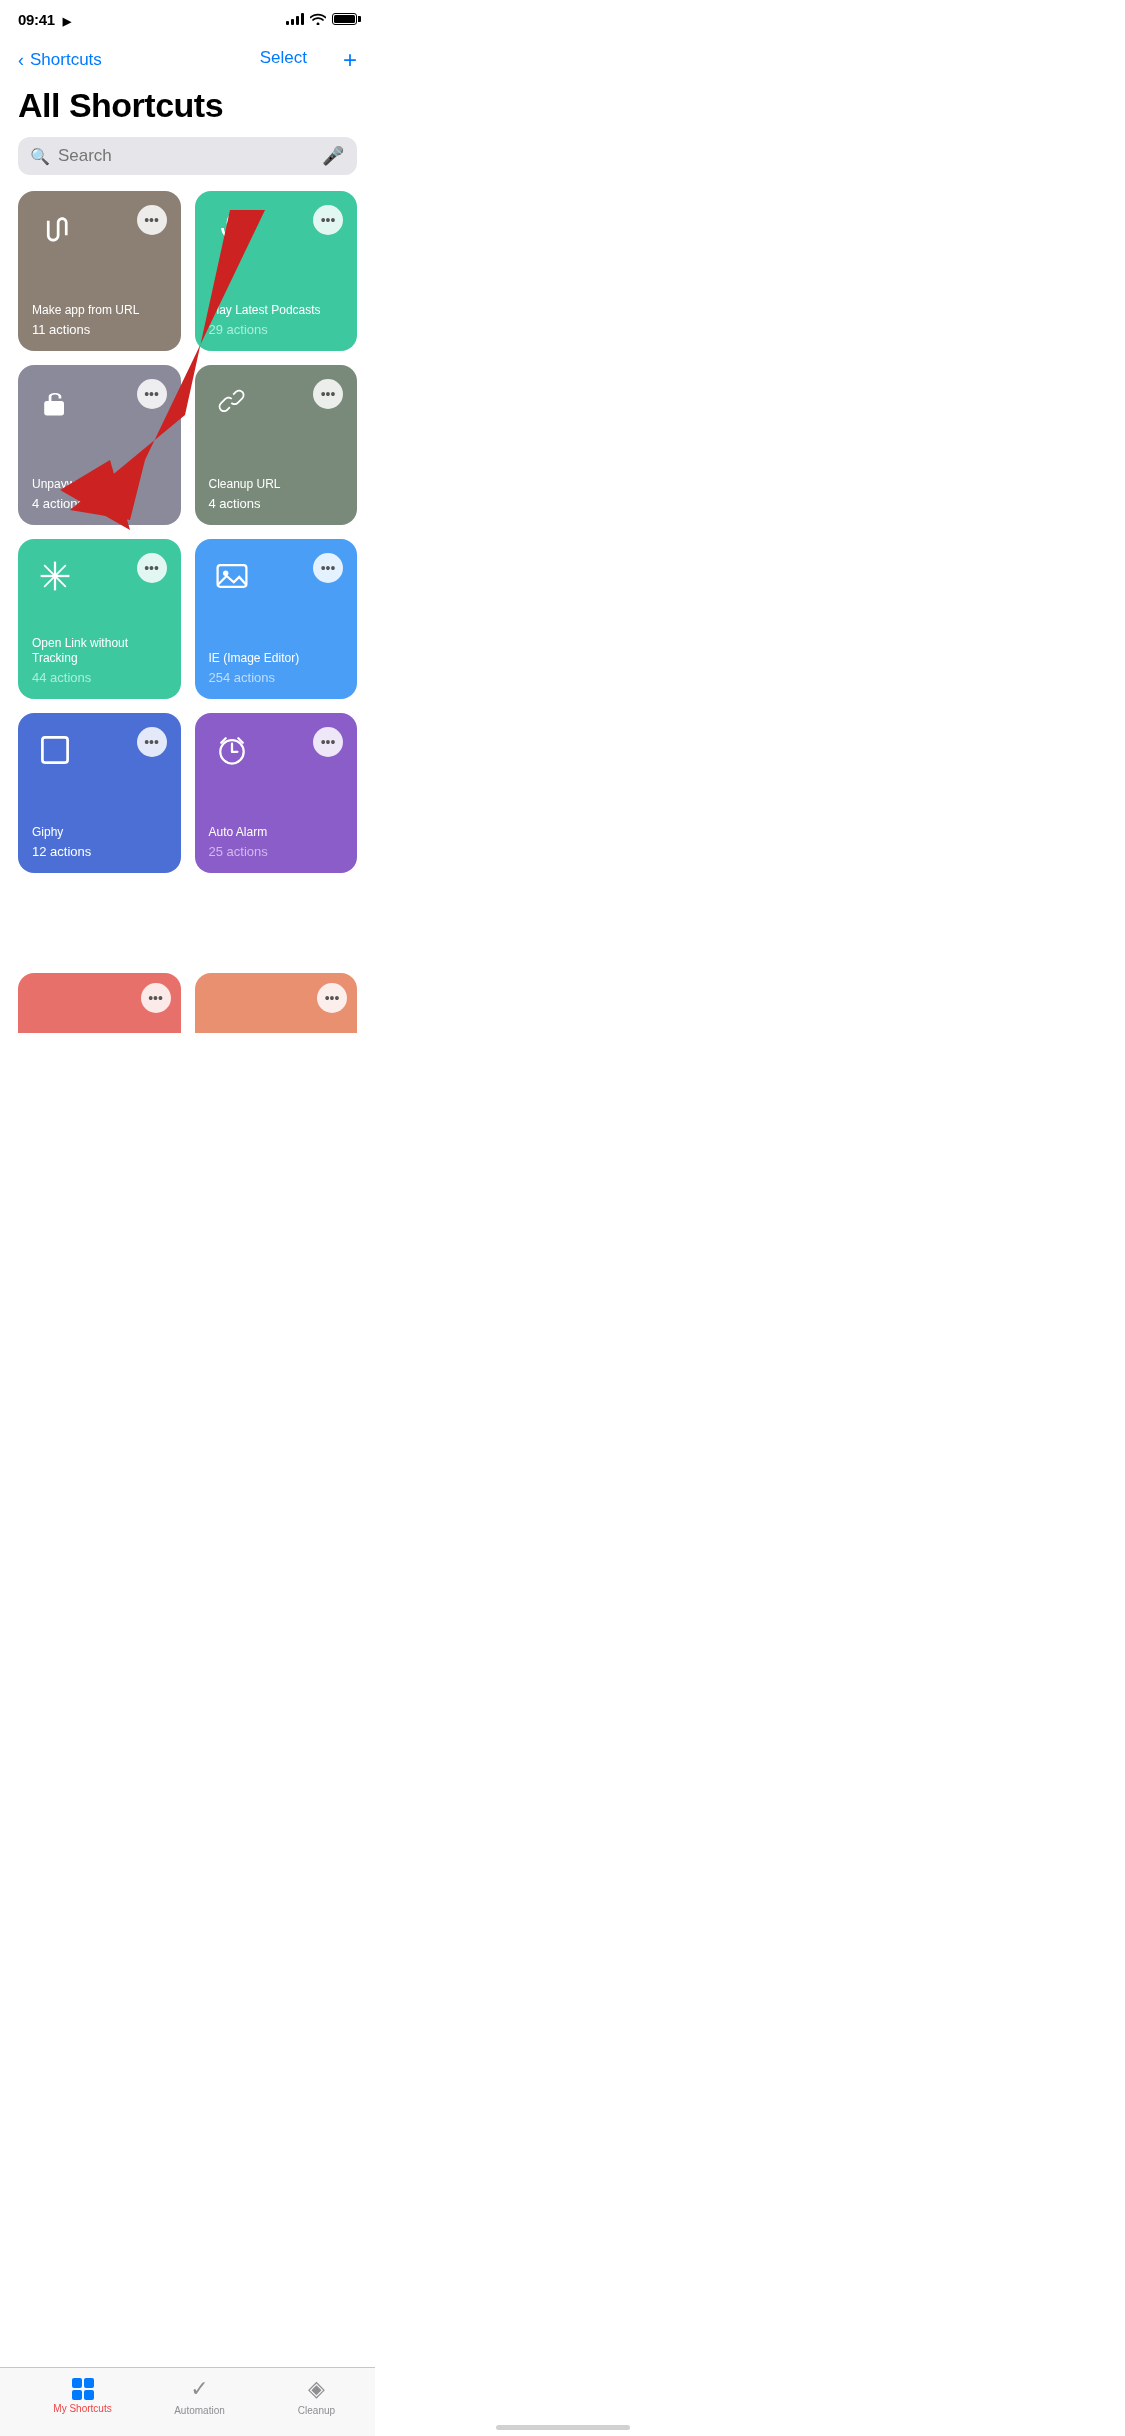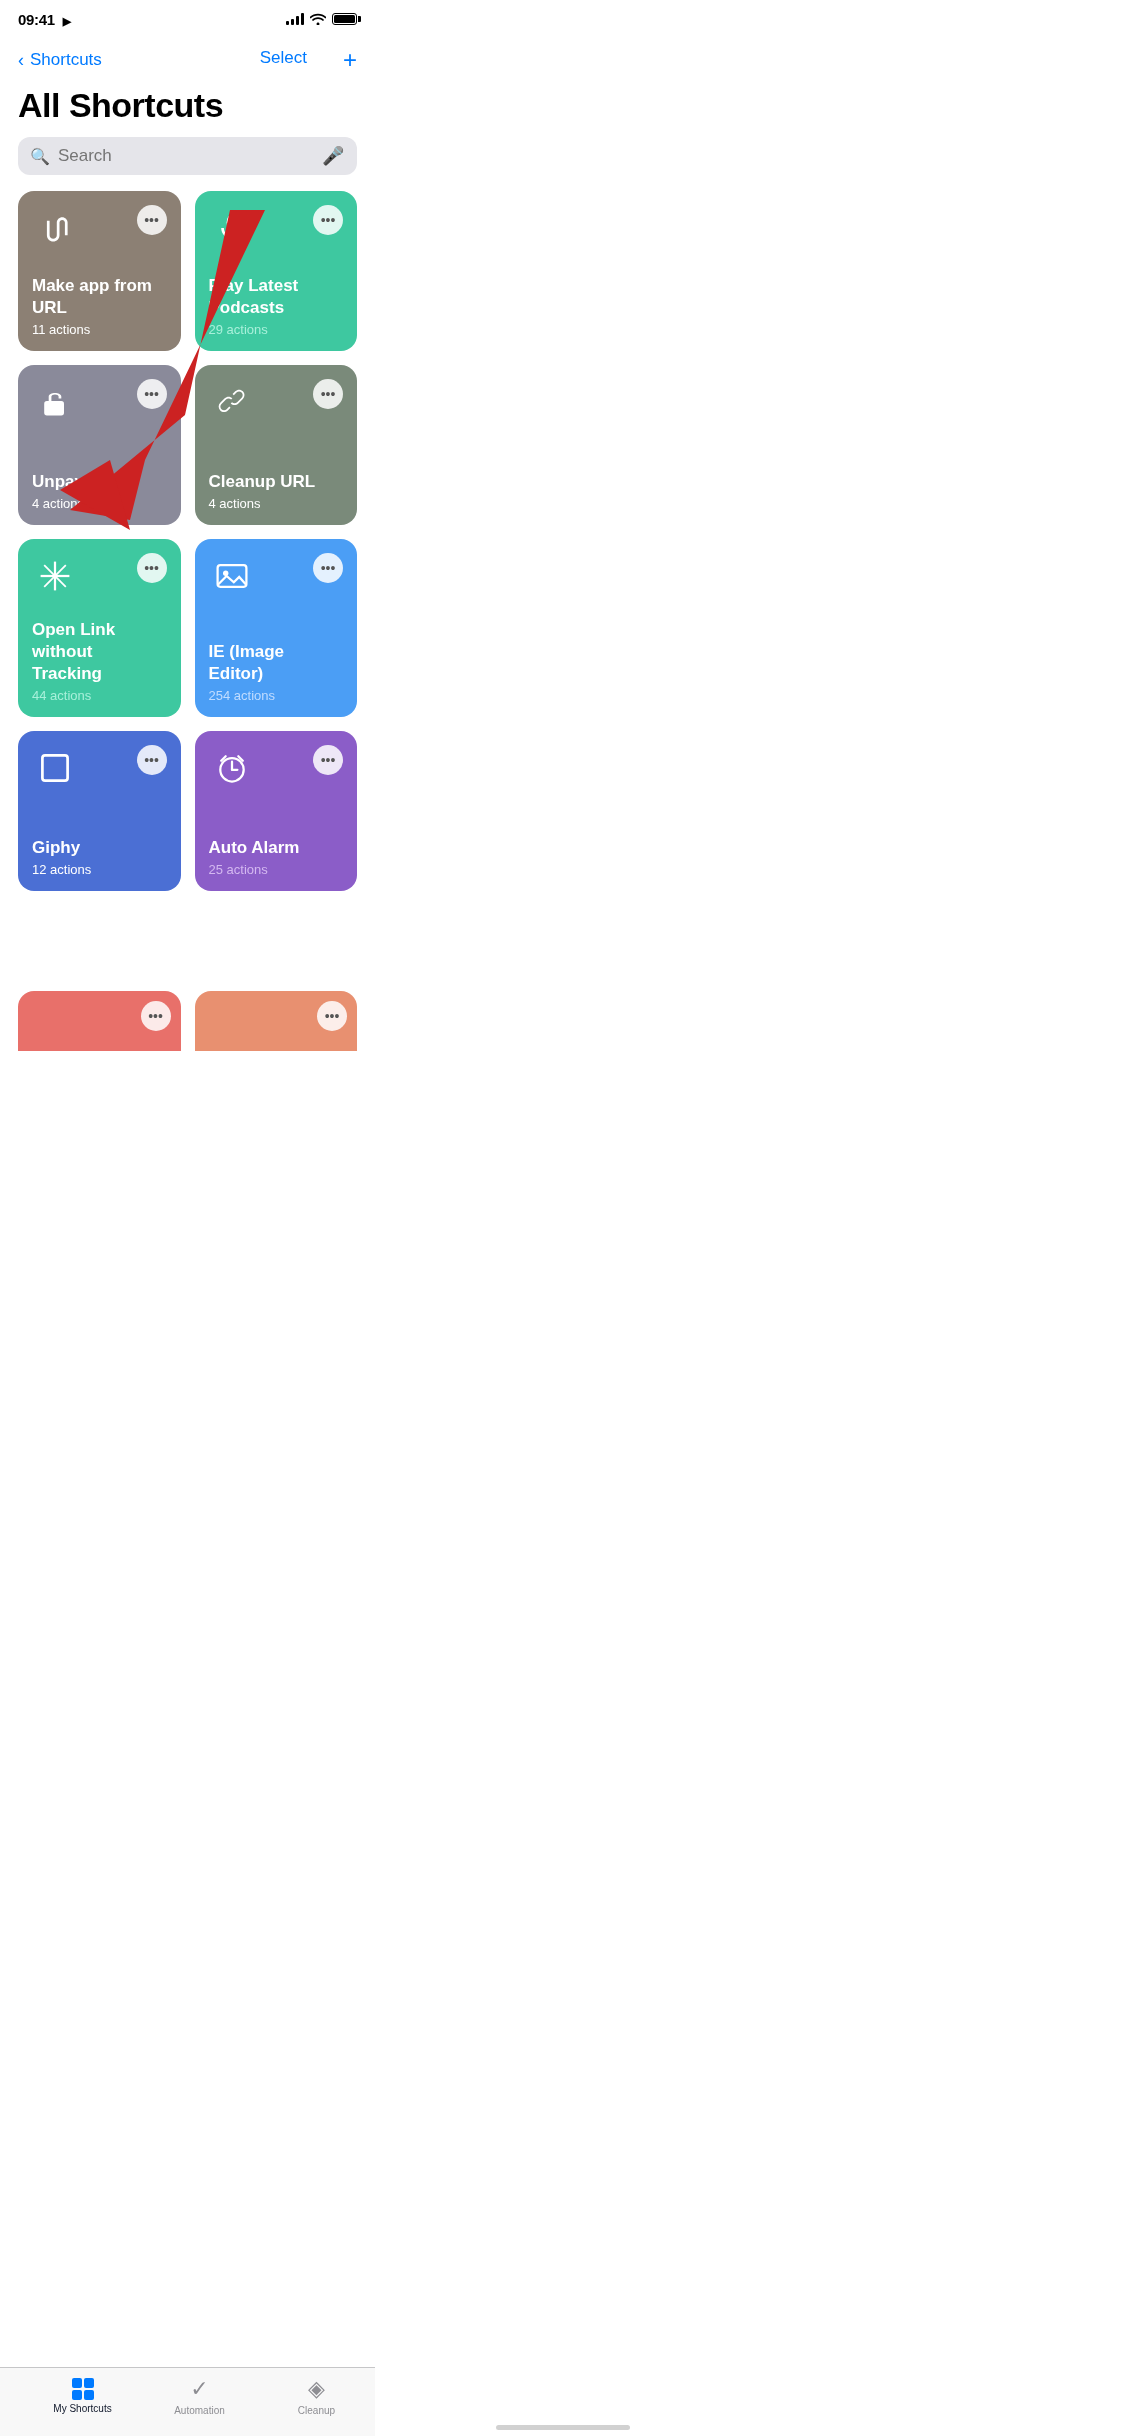--- a/index.html
+++ b/index.html
@@ -205,22 +205,22 @@
       font-size: 14px;
       color: #555;
       letter-spacing: 0px;
     }
 
     .card-bottom {
       margin-top: 20px;
     }
 
     .card-name {
-      font-size: 17px;
-      font-weight: 700;
+      font-size: 12px;
+      font-weight: 400;
       color: #fff;
       line-height: 1.3;
       margin-bottom: 3px;
     }
 
     .card-actions {
       font-size: 13px;
       font-weight: 400;
     }
 
@@ -274,21 +274,21 @@
       gap: 3px;
       cursor: pointer;
       flex: 1;
     }
 
     .tab-label {
       font-size: 10px;
       font-weight: 500;
     }
 
-    .tab-active { color: #0f172a; margin-left: 24px; }
+    .tab-active { color: #ef4444; margin-left: 24px; }
     .tab-inactive { color: #8E8E93; }
 
     
     .grid-icon {
       display: grid;
       grid-template-columns: 1fr 1fr;
       gap: 2px;
       width: 22px;
       height: 22px;
     }

